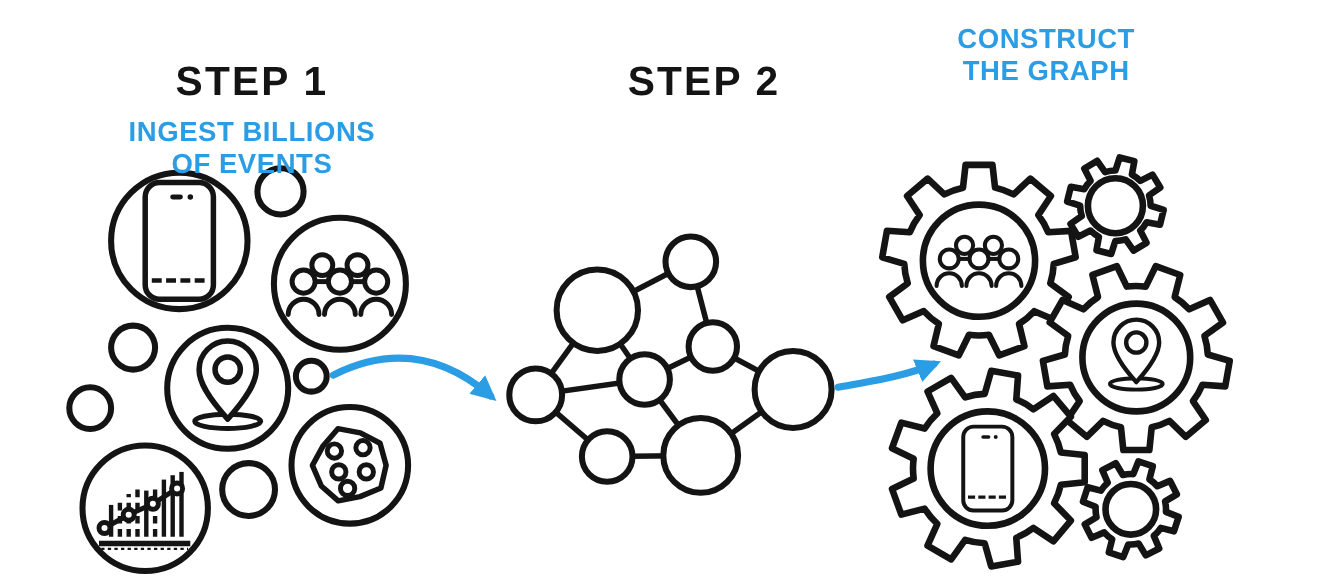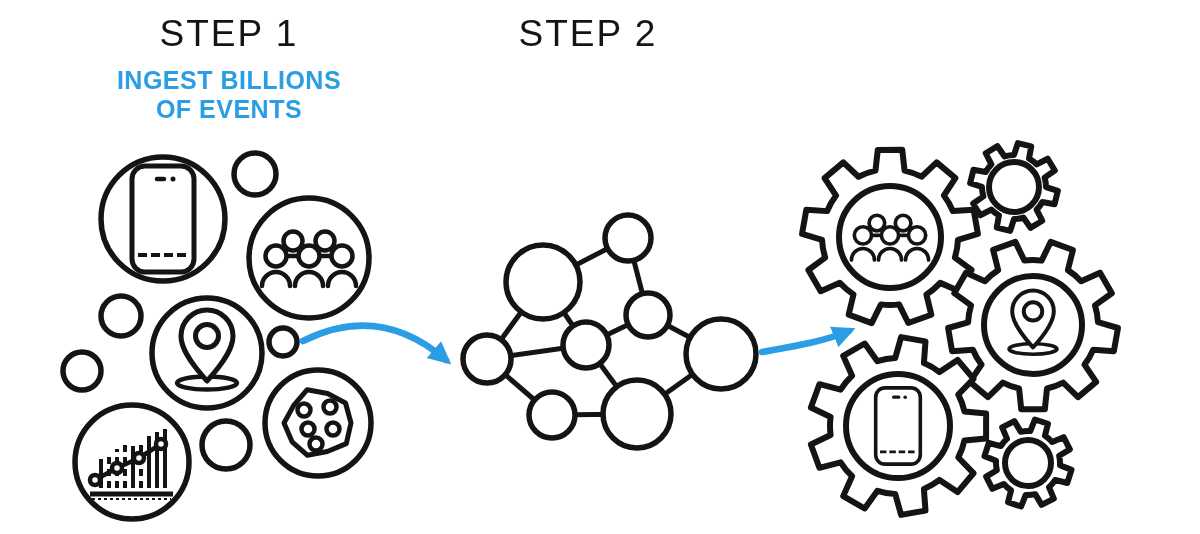--- a/index.html
+++ b/index.html
@@ -2,22 +2,22 @@
 <html><head>
 <meta charset="utf-8">
 <style>
   html,body{margin:0;padding:0;background:#fff;}
   #stage{
     position:relative;width:1200px;height:534px;background:#fff;overflow:hidden;
     font-family:"Liberation Sans","DejaVu Sans",sans-serif;
   }
   .step-header{position:absolute;top:12px;transform:translateX(-50%);text-align:center;}
   .step-title{
-    font-size:37px;font-weight:400;letter-spacing:2px;color:#141414;
-    line-height:1.2;white-space:pre;
+    font-size:37px;font-weight:700;letter-spacing:2px;color:#141414;
+    line-height:1.2;white-space:pre;margin-top:40px;
   }
   .step-subtitle{
     margin-top:10px;font-size:25px;font-weight:700;letter-spacing:0.5px;
     line-height:29px;white-space:pre-line;
   }
   #diagram-svg{position:absolute;left:0;top:0;}
 </style>
 </head>
 <body>
 
@@ -173,18 +173,20 @@
       </defs>
       <path d="M 303 341 C 345 320 395 316 446 360" fill="none" stroke="#2B9DE4" stroke-width="6.5" stroke-linecap="round" marker-end="url(#ah)"></path>
       <path d="M 762 352 C 795 346 822 342 849 331" fill="none" stroke="#2B9DE4" stroke-width="6.5" stroke-linecap="round" marker-end="url(#ah)"></path>
     </svg>
 
   <div class="step-header" style="left:229px">
     <div class="step-title" style="color: rgb(20, 20, 20);">STEP 1</div>
     <div class="step-subtitle" style="color: rgb(43, 157, 228);">INGEST BILLIONS
 OF EVENTS</div>
   </div>
-  <div class="step-header" style="left:588px">
+  <div class="step-header" style="left:640px">
     <div class="step-title" style="color: rgb(20, 20, 20);">STEP 2</div>
   </div>
   <div class="step-header" style="left:951px">
+    <div class="step-subtitle" style="color: rgb(43, 157, 228);">CONSTRUCT
+THE GRAPH</div>
   </div>
 </div>
 
 </body></html>

